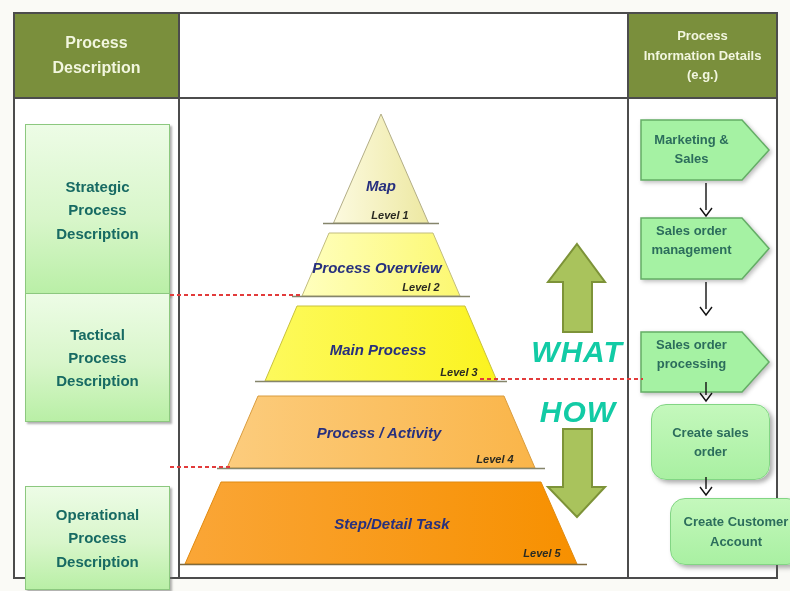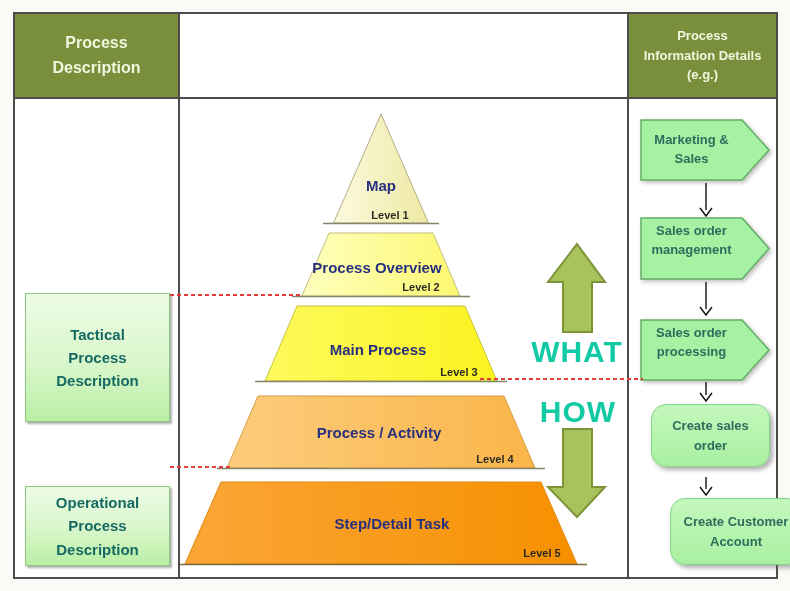--- a/index.html
+++ b/index.html
@@ -27,37 +27,37 @@
     color:#F2F6DF;
     font-weight:bold;
     display:flex;align-items:center;justify-content:center;
     text-align:center;grid-row:1;
   }
   .hcell.left{grid-column:1;font-size:16px;line-height:1.55;padding:0 30px;}
   .hcell.mid{grid-column:3;font-size:17px;}
   .hcell.right{grid-column:5;font-size:13px;line-height:1.5;padding:0 14px;}
   .content{position:relative;background:#FFFFFF;grid-row:3;overflow:visible;}
   .content.left{grid-column:1;}
-  .content.mid{grid-column:3;}
+  .content.mid{grid-column:3;font-style:italic;}
   .content.right{grid-column:5;}
 
   
   .gbox{
     position:absolute;left:10px;width:145px;
     background:linear-gradient(180deg,#EDFCE6 0%,#D8F6CA 55%,#B9EFA6 100%);
     border:1px solid #8CC87F;
     box-shadow:2px 2px 2px rgba(110,110,110,.55);
     display:flex;align-items:center;justify-content:center;
     text-align:center;
     color:#176A63;font-weight:bold;font-size:15px;line-height:1.55;
     padding:0 16px;box-sizing:border-box;
   }
   .gbox.b1{top:25px;height:172px;}
   .gbox.b2{top:194px;height:129px;}
-  .gbox.b3{top:387px;height:80px;}
+  .gbox.b3{top:387px;height:104px;}
 
   
   .content.mid svg{display:block;}
   svg text{font-family:"Liberation Sans",sans-serif;}
   .lvl-name{font-size:15px;font-weight:bold;fill:#27307E;}
   .lvl-cap{font-size:11px;font-weight:bold;fill:#2B2B22;}
   .bigword{font-size:30px;font-weight:bold;fill:#12CBA5;letter-spacing:1px;}
 
   
   .pent{position:absolute;left:11px;width:130px;}
@@ -93,20 +93,21 @@
 <div class="frame">
 
   <div class="hcell left">Process Description</div>
   <div class="hcell right">Process Information Details (e.g.)</div>
 
   <div class="vdiv v1"></div>
   <div class="vdiv v2"></div>
   <div class="hdiv"></div>
 
   <div class="content left">
+    <div class="gbox b1">Strategic Process Description</div>
     <div class="gbox b2">Tactical Process Description</div>
     <div class="gbox b3">Operational Process Description</div>
   </div>
 
   <div class="content mid">
     <svg width="447" height="478" viewBox="0 0 447 478">
       <defs>
         <linearGradient id="g1" x1="0" y1="0" x2="1" y2="0">
           <stop offset="0" stop-color="#FCFADF"></stop>
             <stop offset="1" stop-color="#EDE8A2"></stop>
@@ -183,33 +184,33 @@
         <polygon points="1,1 102,1 129,31.5 102,62 1,62" fill="#A5F2A3" stroke="#64AE66" stroke-width="1.5"></polygon>
       </svg>
       <div class="ptxt">Sales order management</div>
     </div>
 
     <svg class="conn" style="top:183px;" width="16" height="35">
       <line x1="8" y1="0" x2="8" y2="27" stroke="#111" stroke-width="1.4"></line>
       <polyline points="2,25 8,33 14,25" fill="none" stroke="#111" stroke-width="1.4"></polyline>
     </svg>
 
-    <div class="pent" style="top:220px;height:48px;">
+    <div class="pent" style="top:232px;height:48px;">
       <svg width="130" height="62">
         <polygon points="1,1 102,1 129,31 102,61 1,61" fill="#A5F2A3" stroke="#64AE66" stroke-width="1.5"></polygon>
       </svg>
       <div class="ptxt">Sales order processing</div>
     </div>
 
     <svg class="conn" style="top:283px;" width="16" height="21">
       <line x1="8" y1="0" x2="8" y2="13" stroke="#111" stroke-width="1.4"></line>
       <polyline points="2,11 8,19 14,11" fill="none" stroke="#111" stroke-width="1.4"></polyline>
     </svg>
 
-    <div class="rrect" style="top:305px;left:22px;width:119px;height:63px;">
+    <div class="rrect" style="top:305px;left:22px;width:119px;height:76px;">
       <span>Create sales order</span>
     </div>
 
     <svg class="conn" style="top:378px;" width="16" height="20">
       <line x1="8" y1="0" x2="8" y2="12" stroke="#111" stroke-width="1.4"></line>
       <polyline points="2,10 8,18 14,10" fill="none" stroke="#111" stroke-width="1.4"></polyline>
     </svg>
 
     <div class="rrect" style="top:399px;left:41px;width:132px;height:67px;">
       <span>Create Customer Account</span>

